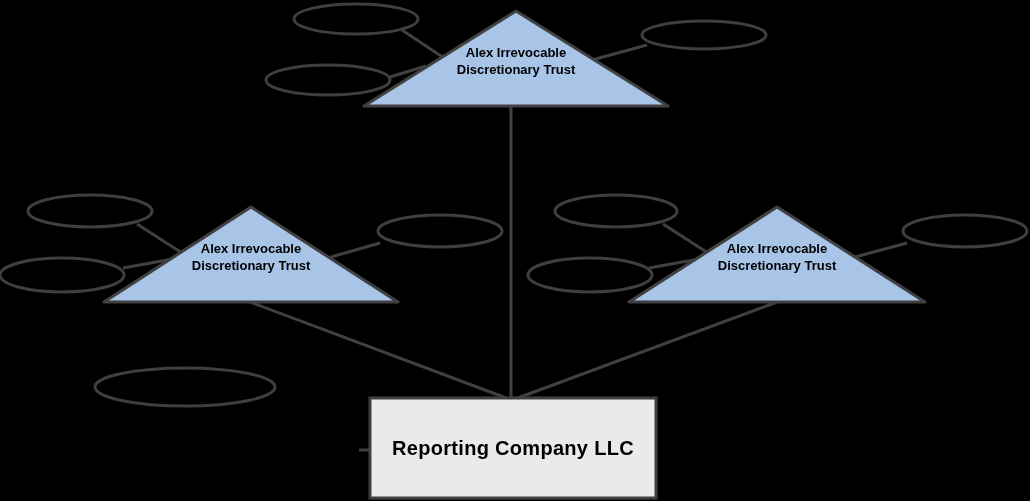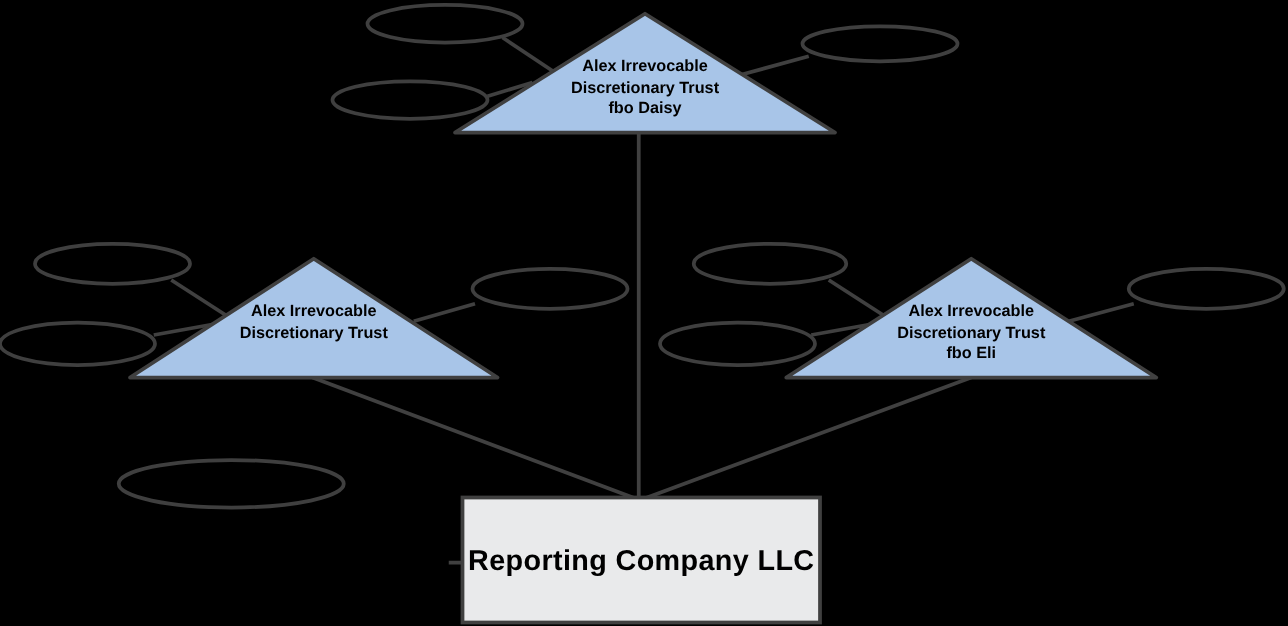--- a/index.html
+++ b/index.html
@@ -22,21 +22,21 @@
     color: #000000;
     font-weight: bold;
     font-size: 13px;
     line-height: 16.5px;
     white-space: nowrap;
   }
   .company-label {
     display: flex;
     align-items: center;
     justify-content: center;
-    font-size: 23px;
+    font-size: 20px;
     letter-spacing: 0.3px;
   }
 </style>
 </head>
 <body>
 
 <div class="stage">
 
   <svg width="1030" height="501" viewBox="0 0 1030 501">
 
@@ -69,29 +69,27 @@
     <polygon class="tri" points="516,11 668,106 364,106" fill="#A8C5E8"></polygon>
     <polygon class="tri" points="251,207 398,302 104,302" fill="#A8C5E8"></polygon>
     <polygon class="tri" points="777,207 925,302 629,302" fill="#A8C5E8"></polygon>
 
     <rect class="crect" x="370" y="398" width="286" height="100" fill="#E9EAEB"></rect>
   </svg>
 
   <div class="label" style="left:364px; top:45px; width:304px;">
     <div>Alex Irrevocable</div>
     <div>Discretionary Trust</div>
-    <div>fbo Daisy</div>
   </div>
 
   <div class="label" style="left:104px; top:241px; width:294px;">
     <div>Alex Irrevocable</div>
     <div>Discretionary Trust</div>
   </div>
 
   <div class="label" style="left:629px; top:241px; width:296px;">
     <div>Alex Irrevocable</div>
     <div>Discretionary Trust</div>
-    <div>fbo Eli</div>
   </div>
 
   <div class="label company-label" style="left:370px; top:398px; width:286px; height:100px;">Reporting Company LLC</div>
 
 </div>
 
 </body></html>

